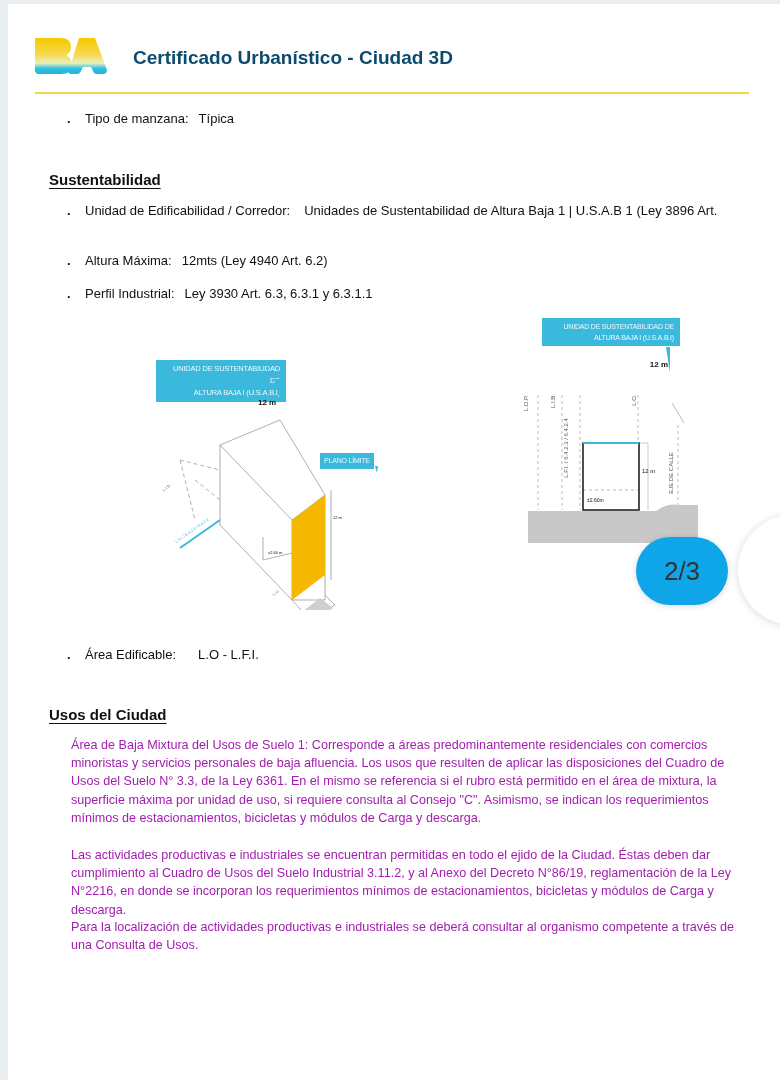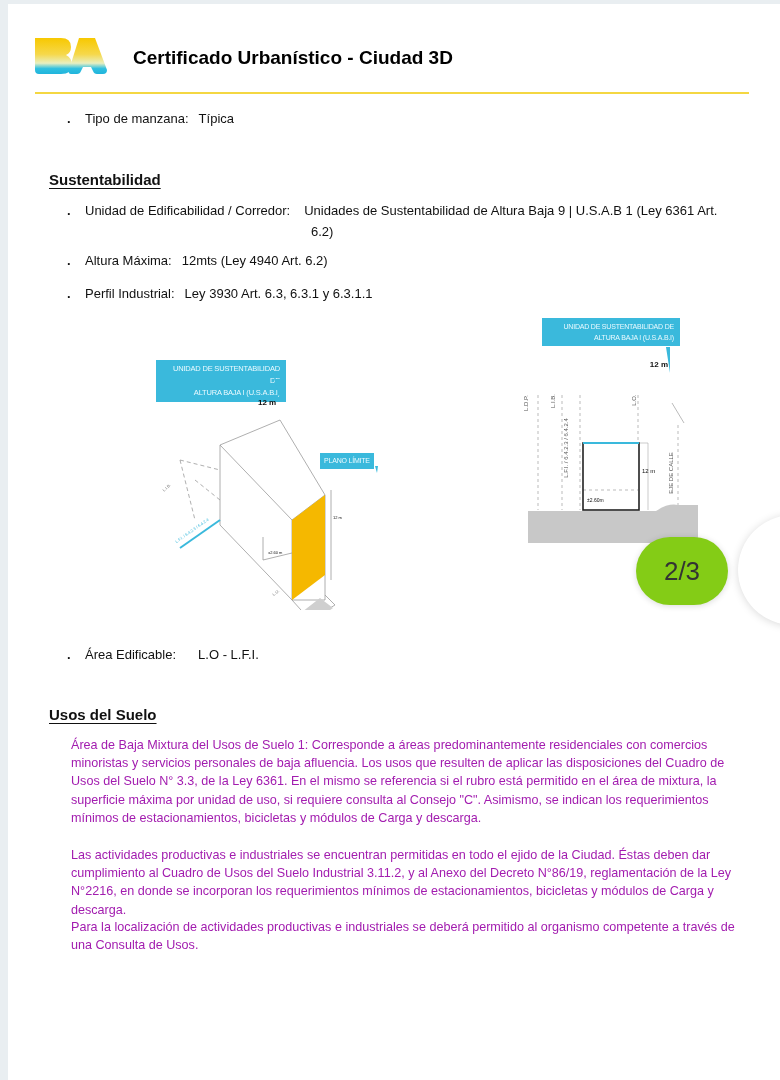--- a/index.html
+++ b/index.html
@@ -9,40 +9,40 @@
     font-family: "Liberation Sans", sans-serif;
     color: #111;
     position: relative;
   }
   .page {
     position: absolute; left: 8px; top: 4px; width: 772px; height: 1076px;
     background: #fff;
   }
   .logo { position: absolute; left: 35px; top: 36px; width: 72px; height: 40px; }
   .title {
-    position: absolute; left: 133px; top: 47px; font-size: 19px; font-weight: bold; color: #000000;
+    position: absolute; left: 133px; top: 47px; font-size: 19px; font-weight: bold; color: #0c4a6e;
   }
   .rule { position: absolute; left: 35px; top: 92px; width: 714px; height: 2px; background: #f4d742; }
   .item { position: absolute; font-size: 13px; line-height: 21px; }
   .item .dot { position: absolute; left: -18px; top: 0; font-weight: bold; }
   .item .k { font-weight: normal; }
   .item .v { margin-left: 10px; }
   .section {
     position: absolute; left: 49px; font-size: 15px; font-weight: bold; text-decoration: underline;
     text-underline-offset: 3px;
   }
   .para { position: absolute; left: 71px; width: 680px; font-size: 12.6px; line-height: 18.2px; color: #a21caf; }
   .fig { position: absolute; }
   .callout {
     position: absolute; background: #3ab9dc; color: #eafaff; font-size: 7.5px; text-align: right;
     line-height: 12px; padding: 3px 6px; letter-spacing: -0.2px;
   }
   .pager {
     position: absolute; left: 636px; top: 537px; width: 92px; height: 68px; border-radius: 34px;
-    background: #84cc16; box-shadow: 0 1px 6px rgba(0,0,0,0.15);
+    background: #0ea5e9; box-shadow: 0 1px 6px rgba(0,0,0,0.15);
     display: flex; align-items: center; justify-content: center; font-size: 26px; color: #333;
   }
   .next-btn {
     position: absolute; left: 738px; top: 515px; width: 110px; height: 110px; border-radius: 55px;
     background: #fff; box-shadow: 0 1px 8px rgba(0,0,0,0.15);
   }
 </style>
 </head>
 <body>
 
@@ -66,22 +66,21 @@
 
 <div class="item" style="left:85px; top:108px;">
   <span class="dot">.</span>
   <span class="k">Tipo de manzana:</span><span class="v">Típica</span>
 </div>
 
 <div class="section" style="top:171px;">Sustentabilidad</div>
 
 <div class="item" style="left:85px; top:200px; width:650px;">
   <span class="dot">.</span>
-  <span class="k">Unidad de Edificabilidad / Corredor:</span><span class="v" style="margin-left:14px;">Unidades de Sustentabilidad de Altura Baja 9 | U.S.A.B 1 (Ley 6361 Art.</span>
-  <div style="margin-left:226px;">6.2)</div>
+  <span class="k">Unidad de Edificabilidad / Corredor:</span><span class="v" style="margin-left:14px;">Unidades de Sustentabilidad de Altura Baja 1 | U.S.A.B 1 (Ley 3896 Art.</span>
 </div>
 
 <div class="item" style="left:85px; top:250px;">
   <span class="dot">.</span>
   <span class="k">Altura Máxima:</span><span class="v">12mts (Ley 4940 Art. 6.2)</span>
 </div>
 
 <div class="item" style="left:85px; top:283px;">
   <span class="dot">.</span>
   <span class="k">Perfil Industrial:</span><span class="v">Ley 3930 Art. 6.3, 6.3.1 y 6.3.1.1</span>
@@ -154,19 +153,19 @@
   <div style="position:absolute; left:122px; top:155px; font-size:6px; color:#555; transform:rotate(-90deg); white-space:nowrap;">EJE DE CALLE</div>
   <div style="position:absolute; left:114px; top:153px; font-size:6px;">12 m</div>
   <div style="position:absolute; left:59px; top:182px; font-size:5px;">±2.60m</div>
 </div>
 
 <div class="item" style="left:85px; top:644px;">
   <span class="dot">.</span>
   <span class="k">Área Edificable:</span><span class="v" style="margin-left:22px;">L.O - L.F.I.</span>
 </div>
 
-<div class="section" style="top:706px;">Usos del Suelo</div>
+<div class="section" style="top:706px;">Usos del Ciudad</div>
 <div class="para" style="top:736px;">Área de Baja Mixtura del Usos de Suelo 1:  Corresponde a áreas predominantemente residenciales con comercios minoristas y servicios personales de baja afluencia. Los usos que resulten de aplicar las disposiciones del Cuadro de Usos del Suelo N° 3.3, de la Ley 6361. En el mismo se referencia si el rubro está permitido en el área de mixtura, la superficie máxima por unidad de uso, si requiere consulta al Consejo "C". Asimismo, se indican los requerimientos mínimos de estacionamientos, bicicletas y módulos de Carga y descarga.</div>
 <div class="para" style="top:846px;">Las actividades productivas e industriales se encuentran permitidas en todo el ejido de la Ciudad. Éstas deben dar cumplimiento al Cuadro de Usos del Suelo Industrial 3.11.2, y al Anexo del Decreto N°86/19, reglamentación de la Ley N°2216, en donde se incorporan los requerimientos mínimos de estacionamientos, bicicletas y módulos de Carga y descarga.</div>
-<div class="para" style="top:918px;">Para la localización de actividades productivas e industriales se deberá permitido al organismo competente a través de una Consulta de Usos.</div>
+<div class="para" style="top:918px;">Para la localización de actividades productivas e industriales se deberá consultar al organismo competente a través de una Consulta de Usos.</div>
 
 <div class="pager">2/3</div>
 <div class="next-btn"></div>
 
 </body></html>

